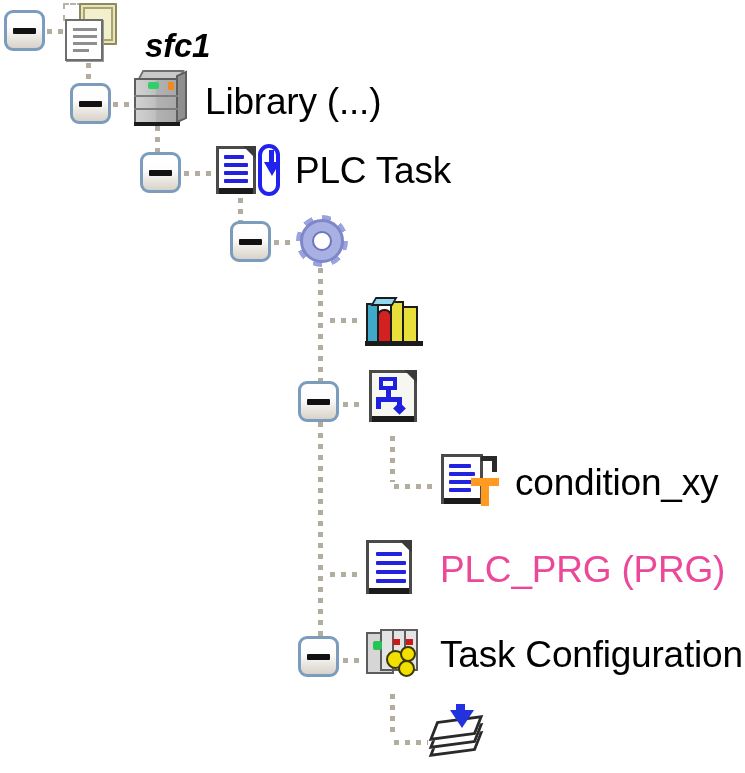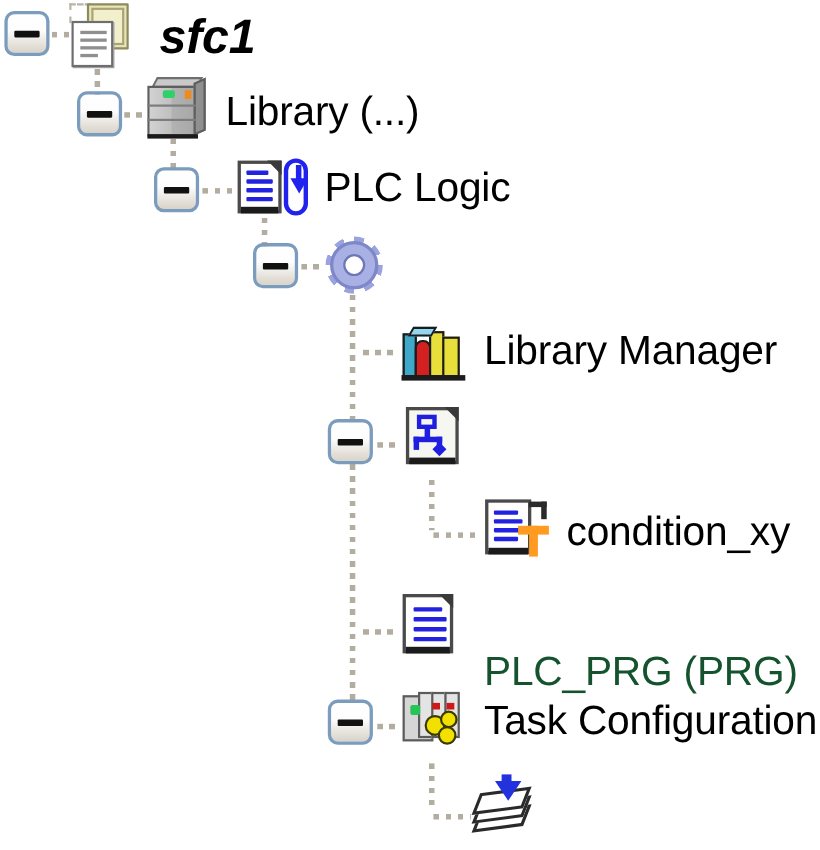--- a/index.html
+++ b/index.html
@@ -39,24 +39,24 @@
 
   
   .label{
     position:absolute;
     font-size:37px;
     line-height:1;
     color:#000000;
     white-space:nowrap;
     letter-spacing:-0.2px;
   }
-  .label.italic{font-style:italic;font-weight:bold;font-size:44px;}
+  .label.italic{font-style:italic;font-weight:bold;font-size:33px;margin-top:17px;}
   .label.bold{font-weight:bold;}
   .label.gray{color:#9a9a9a;}
-  .label.blue{color:#14532d;margin-top:41px;}
+  .label.blue{color:#ec4899;}
 
   
   .icon{position:absolute;}
 
   
   .ic-project{width:56px;height:58px;}
   .ic-project .pg-back{
     position:absolute;left:16px;top:0px;width:38px;height:42px;
     background:#e8e4bb;border:2px solid #8e8a5c;
     box-sizing:border-box;
@@ -250,40 +250,39 @@
       <i style="left:5px;top:6px;width:20px;"></i>
       <i style="left:5px;top:14px;width:24px;"></i>
       <i style="left:5px;top:22px;width:24px;"></i>
       <i style="left:5px;top:30px;width:24px;"></i>
       <span class="foot"></span>
     </span>
     <span class="ring"></span>
     <span class="shaft"></span>
     <span class="arrw"></span>
   </div>
-  <div class="label" style="left:295px;top:152px;">PLC Logic</div>
+  <div class="label" style="left:295px;top:152px;">PLC Task</div>
 
   <div class="expander" style="left:230px;top:221px;">
     <span class="bar"></span>
   </div>
   <div class="icon ic-gear" style="left:293px;top:212px;">
     <span class="g"></span>
     <span class="g2"></span>
     <span class="hole"></span>
   </div>
 
   <div class="icon ic-lib" style="left:365px;top:290px;">
     <span class="bk" style="left:1px;bottom:3px;width:13px;height:40px;background:#3fa9c9;"></span>
     <span class="bk" style="left:12px;bottom:3px;width:15px;height:34px;background:#d32020;border-radius:7px 7px 0 0;"></span>
     <span class="bk" style="left:25px;bottom:3px;width:14px;height:42px;background:#e8df3a;"></span>
     <span class="bk" style="left:37px;bottom:3px;width:16px;height:37px;background:#e8df3a;"></span>
     <span class="bk" style="left:8px;bottom:40px;width:22px;height:9px;background:#8fd8ee;transform:skewX(-30deg);"></span>
     <span class="shelf"></span>
   </div>
-  <div class="label" style="left:440px;top:300px;">Library Manager</div>
 
   <div class="expander" style="left:298px;top:381px;">
     <span class="bar"></span>
   </div>
   <div class="icon ic-sfc" style="left:369px;top:370px;">
     <span class="doc" style="left:0;top:0;width:48px;height:52px;background:#f7f7f2;">
       <span class="fold"></span>
       <span class="foot"></span>
     </span>
     <span class="sym" style="left:10px;top:7px;width:18px;height:13px;background:none;border:4px solid #1f1fe0;box-sizing:border-box;"></span>

